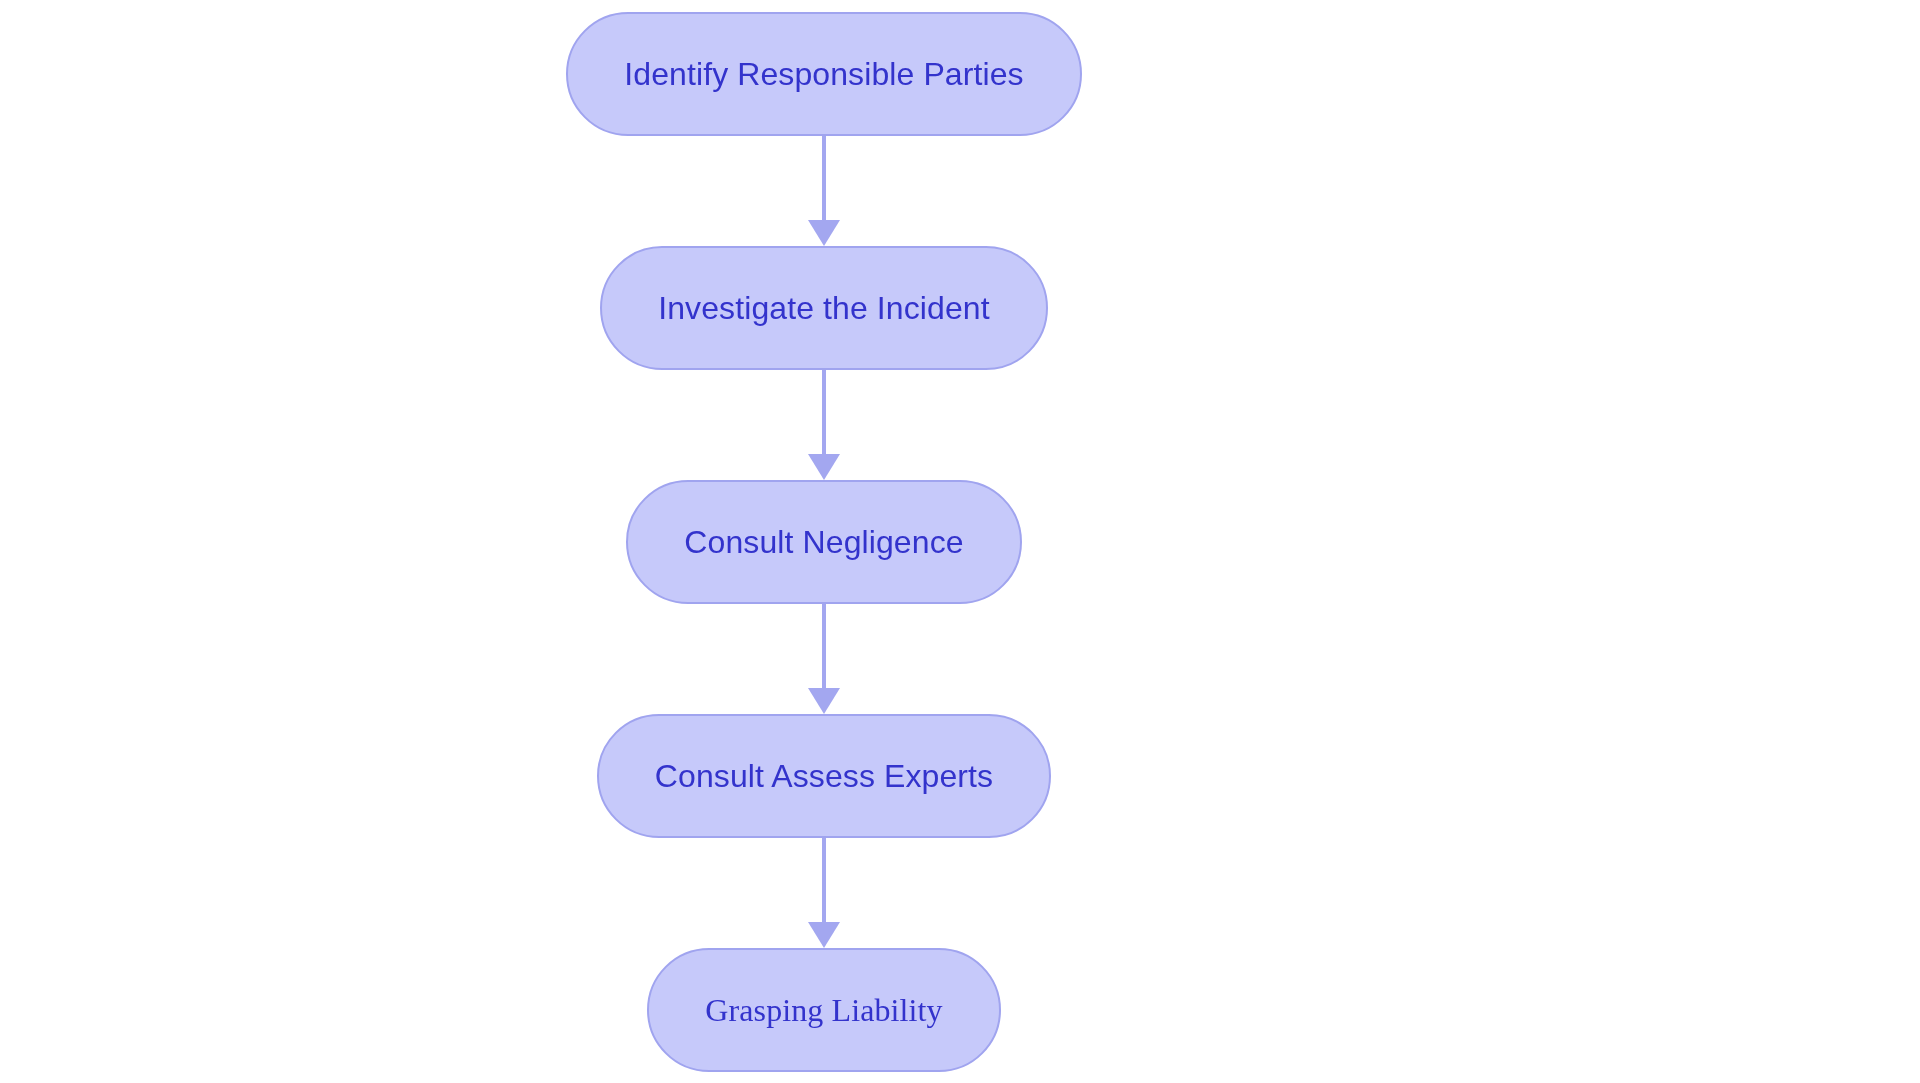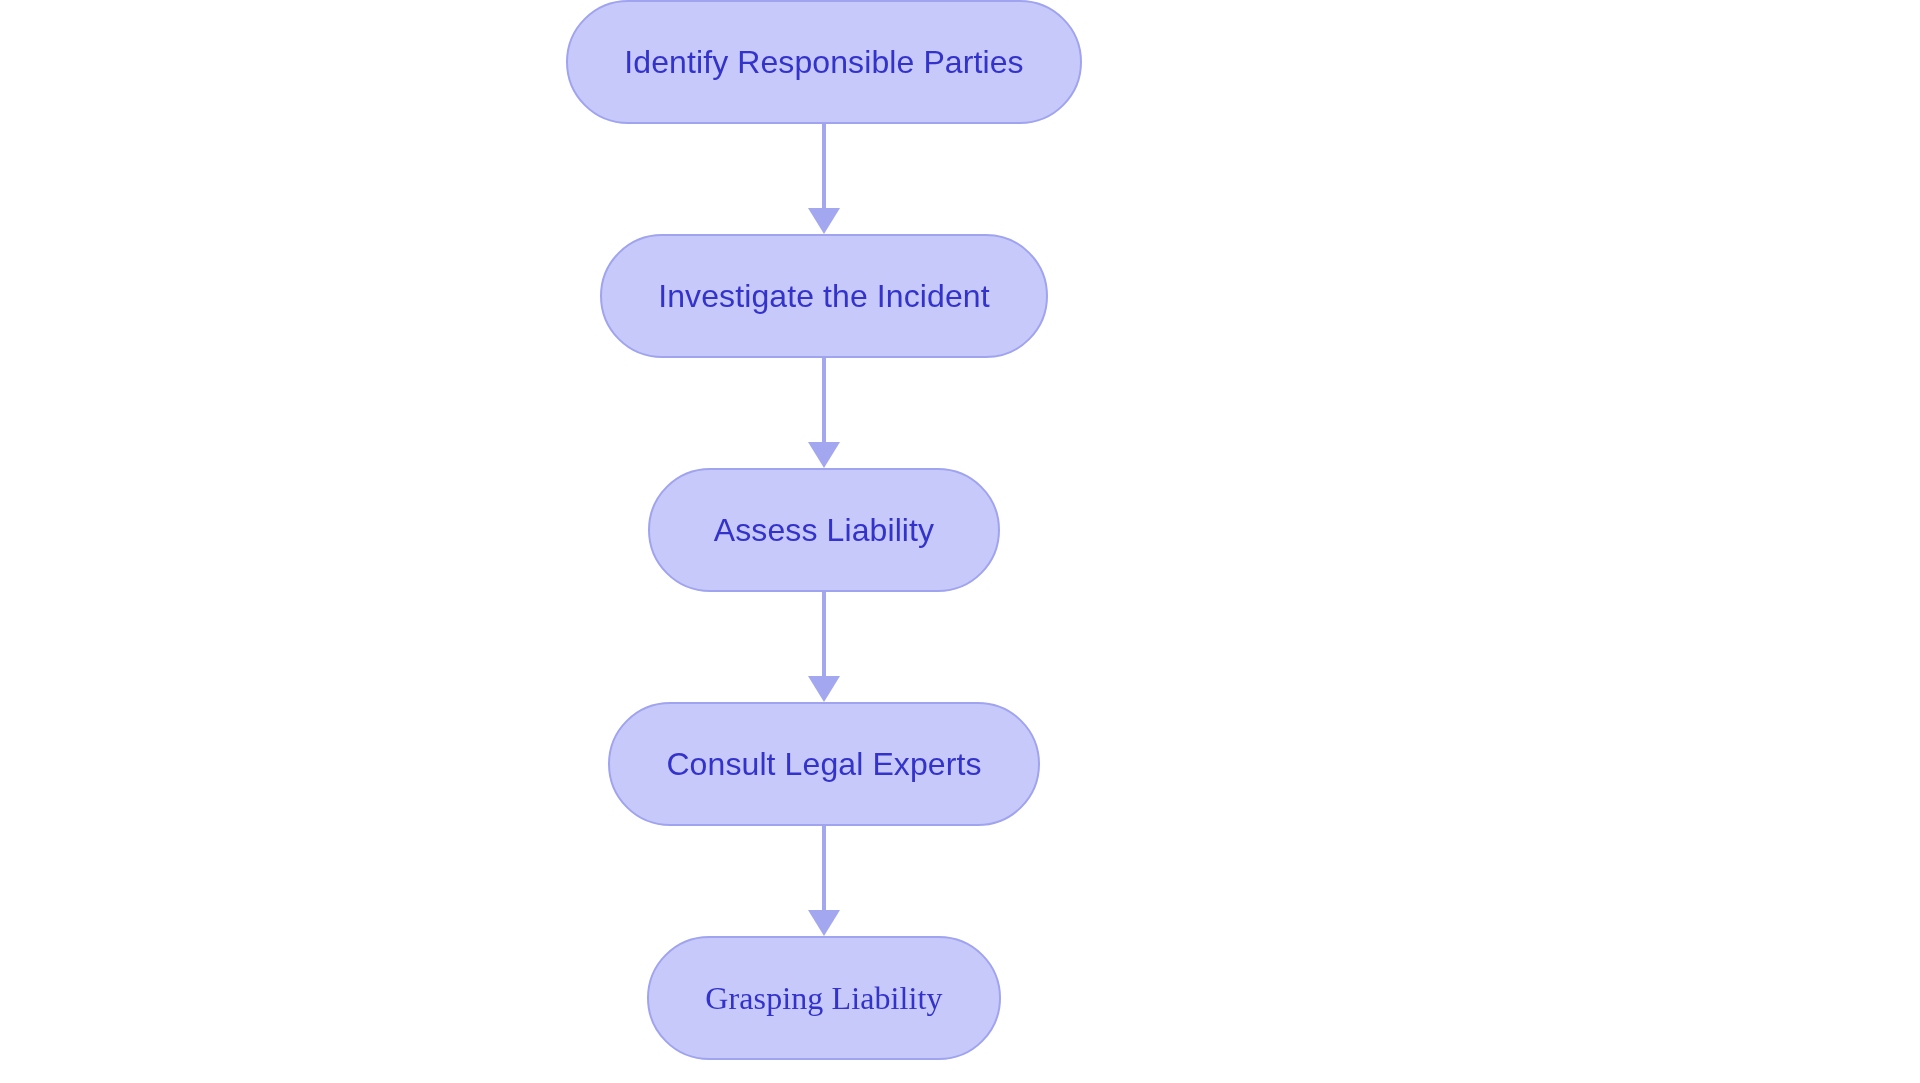--- a/index.html
+++ b/index.html
@@ -24,21 +24,21 @@
 
   .flow-column {
     position: absolute;
     left: 0;
     top: 0;
     width: 1648px;
     height: 1083px;
     display: flex;
     flex-direction: column;
     align-items: center;
-    justify-content: flex-start;
+    justify-content: center;
   }
 
   .node {
     box-sizing: border-box;
     height: 124px;
     display: flex;
     align-items: center;
     justify-content: center;
     background: #c6c9fa;
     border: 2px solid #a0a4ef;
@@ -103,30 +103,30 @@
     <div class="node w2">
       <span class="node-label">Investigate the Incident</span>
     </div>
 
     <div class="connector">
       <div class="connector-line"></div>
       <div class="connector-head"></div>
     </div>
 
     <div class="node w3">
-      <span class="node-label">Assess Liability</span>
+      <span class="node-label">Consult Negligence</span>
     </div>
 
     <div class="connector">
       <div class="connector-line"></div>
       <div class="connector-head"></div>
     </div>
 
     <div class="node w4">
-      <span class="node-label">Consult Legal Experts</span>
+      <span class="node-label">Consult Assess Experts</span>
     </div>
 
     <div class="connector">
       <div class="connector-line"></div>
       <div class="connector-head"></div>
     </div>
 
     <div class="node w5">
       <span class="node-label">Grasping Liability</span>
     </div>

